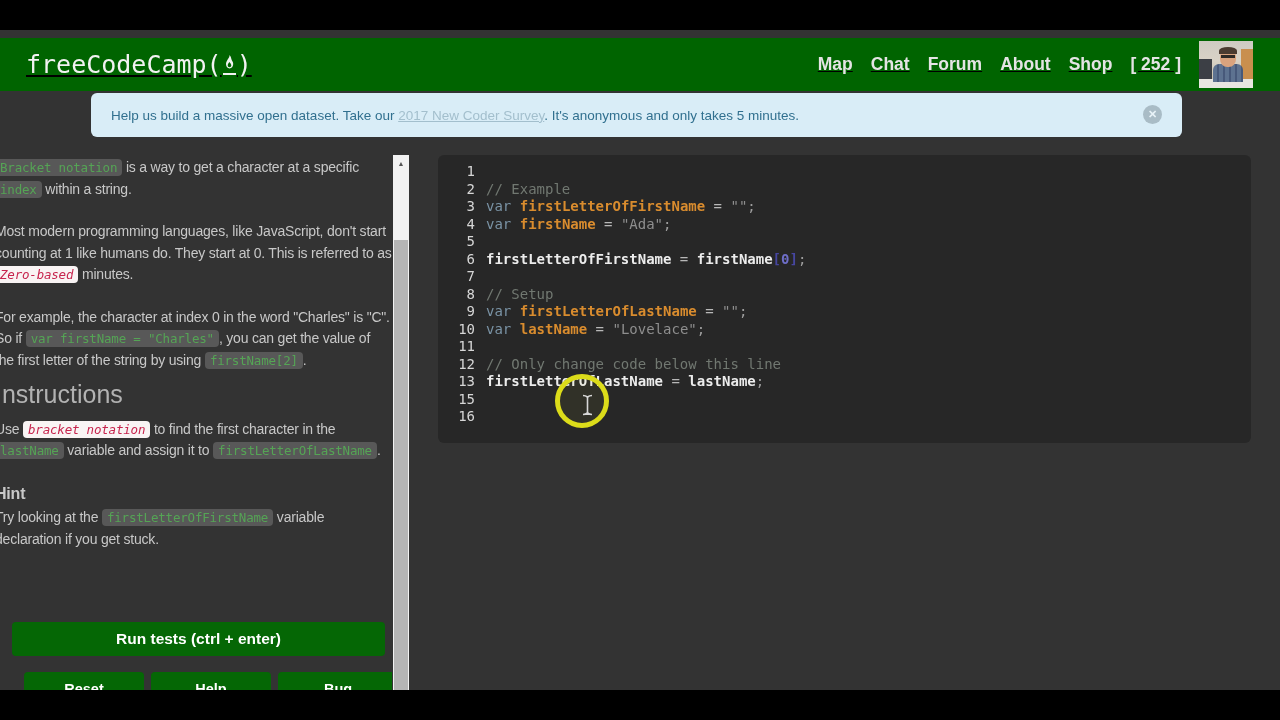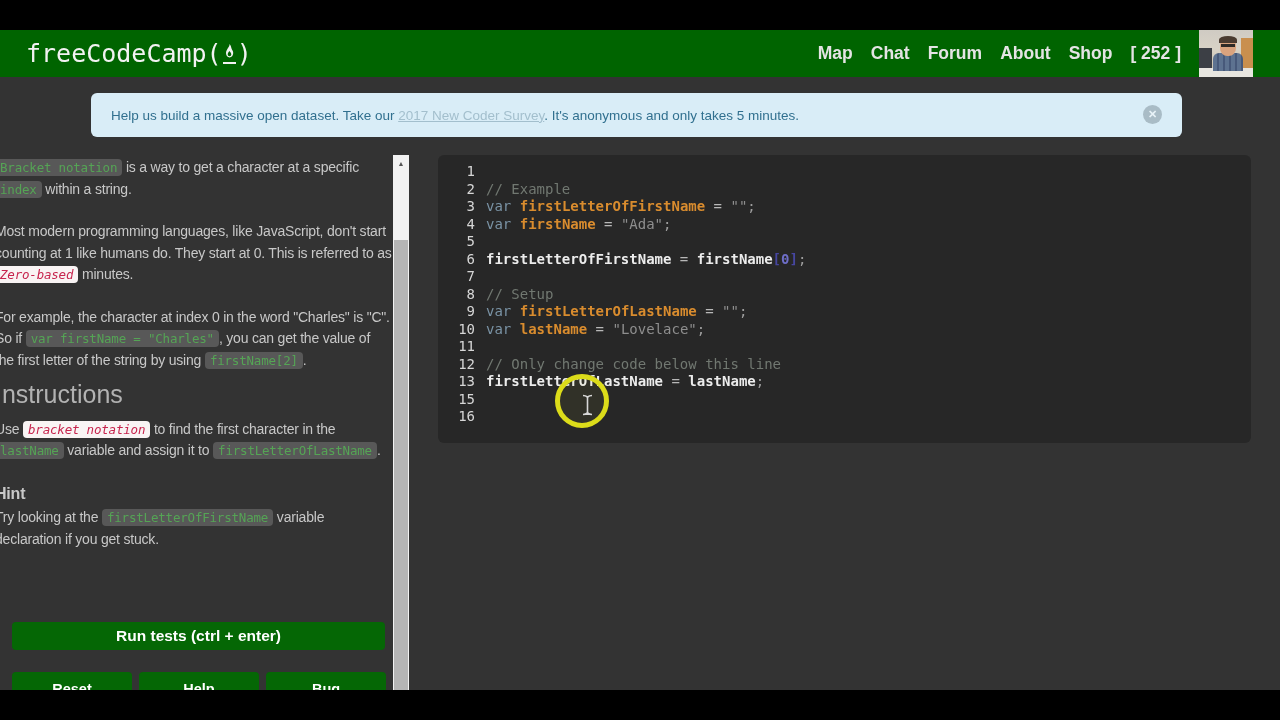--- a/index.html
+++ b/index.html
@@ -6,22 +6,22 @@
   html,body { width:1280px; height:720px; background:#000; overflow:hidden; }
   #stage { position:relative; width:1280px; height:720px; background:var(--page-bg,#333);
            font-family:"Liberation Sans", sans-serif; }
 
   
   .bar { position:absolute; left:0; width:1280px; background:#000; z-index:60; }
   .bar.top { top:0; height:30px; }
   .bar.bottom { top:690px; height:30px; }
 
   
-  .navbar { position:absolute; top:30px; left:0; width:1280px; height:47px;
-            background:var(--nav-green,#006400); display:flex; align-items:center; z-index:20; }
+  .navbar { position:absolute; top:38px; left:0; width:1280px; height:53px;
+            background:var(--nav-green,#006400); display:flex; align-items:center; z-index:20;text-decoration:underline; }
   .logo { margin-left:26px; font-family:"DejaVu Sans Mono", monospace; font-size:25px;
           color:#f2f2f2; display:flex; align-items:center; cursor:pointer; }
   .flame-wrap { display:inline-flex; flex-direction:column; align-items:center; margin:0 1px; }
   .flame-wrap .under { width:13px; height:2px; background:#f2f2f2; margin-top:1px; }
   .nav-spacer { flex:1; }
   .nav-items { display:flex; align-items:center; gap:18px; margin-right:18px; }
   .nav-item { color:#e4e4e4; font-size:17.5px; font-weight:bold; cursor:pointer; white-space:nowrap; }
   .webcam { width:54px; height:47px; margin-right:27px; position:relative; overflow:hidden;
             background:linear-gradient(180deg,#cfcbc3 0%,#d8d2c6 40%,#c4bca8 100%); }
   .webcam .wall { position:absolute; right:0; top:8px; width:12px; height:30px; background:#c98f4e; }
@@ -51,25 +51,25 @@
   .panel { position:absolute; left:0; top:155px; width:392px; height:535px; overflow:hidden; z-index:5; }
   .panel-content { margin-left:-5px; width:397px; font-size:14px; letter-spacing:-0.2px;
                    line-height:21.5px; color:#c8c8c8; }
   .panel-content p { margin:2px 0 21px 0; }
   .chip { font-family:"DejaVu Sans Mono", monospace; font-size:12.5px; padding:1px 5px;
           border-radius:4px; white-space:nowrap; }
   .chip-green { background:#585858; color:#55a455; }
   .chip-red { background:#f9f4f4; color:#c7254e; font-style:italic; }
   h2.instr { font-size:25px; font-weight:300; color:#b2b2b2; margin:-8px 0 13px 0; letter-spacing:0; }
   h3.hint { font-size:16px; font-weight:bold; color:#c8c8c8; margin:14px 0 3px 0; }
-  .run-btn { position:absolute; left:12px; top:467px; width:373px; height:28px;
+  .run-btn { position:absolute; left:12px; top:467px; width:373px; height:34px;
              background:var(--button-green,#056705); border:none; border-radius:4px;
              color:#fff; font-family:"Liberation Sans",sans-serif; font-size:15.5px;
              font-weight:bold; cursor:pointer; }
-  .sec-row { position:absolute; left:12px; top:517px; width:374px; display:flex; gap:7px; }
+  .sec-row { position:absolute; left:24px; top:517px; width:374px; display:flex; gap:7px; }
   .sec-btn { flex:1; height:34px; background:var(--button-green,#056705); border:none;
              border-radius:4px; color:#fff; font-family:"Liberation Sans",sans-serif;
              font-size:14.5px; font-weight:bold; cursor:pointer; }
 
   
   .p-scroll { position:absolute; left:393px; top:155px; width:16px; height:535px;
               background:#f2f2f2; z-index:6; }
   .p-scroll .arrow { width:16px; height:16px; display:flex; align-items:center;
                      justify-content:center; font-size:7px; color:#555; cursor:pointer; }
   .p-scroll .thumb { position:absolute; left:1px; top:85px; width:14px; height:450px;

